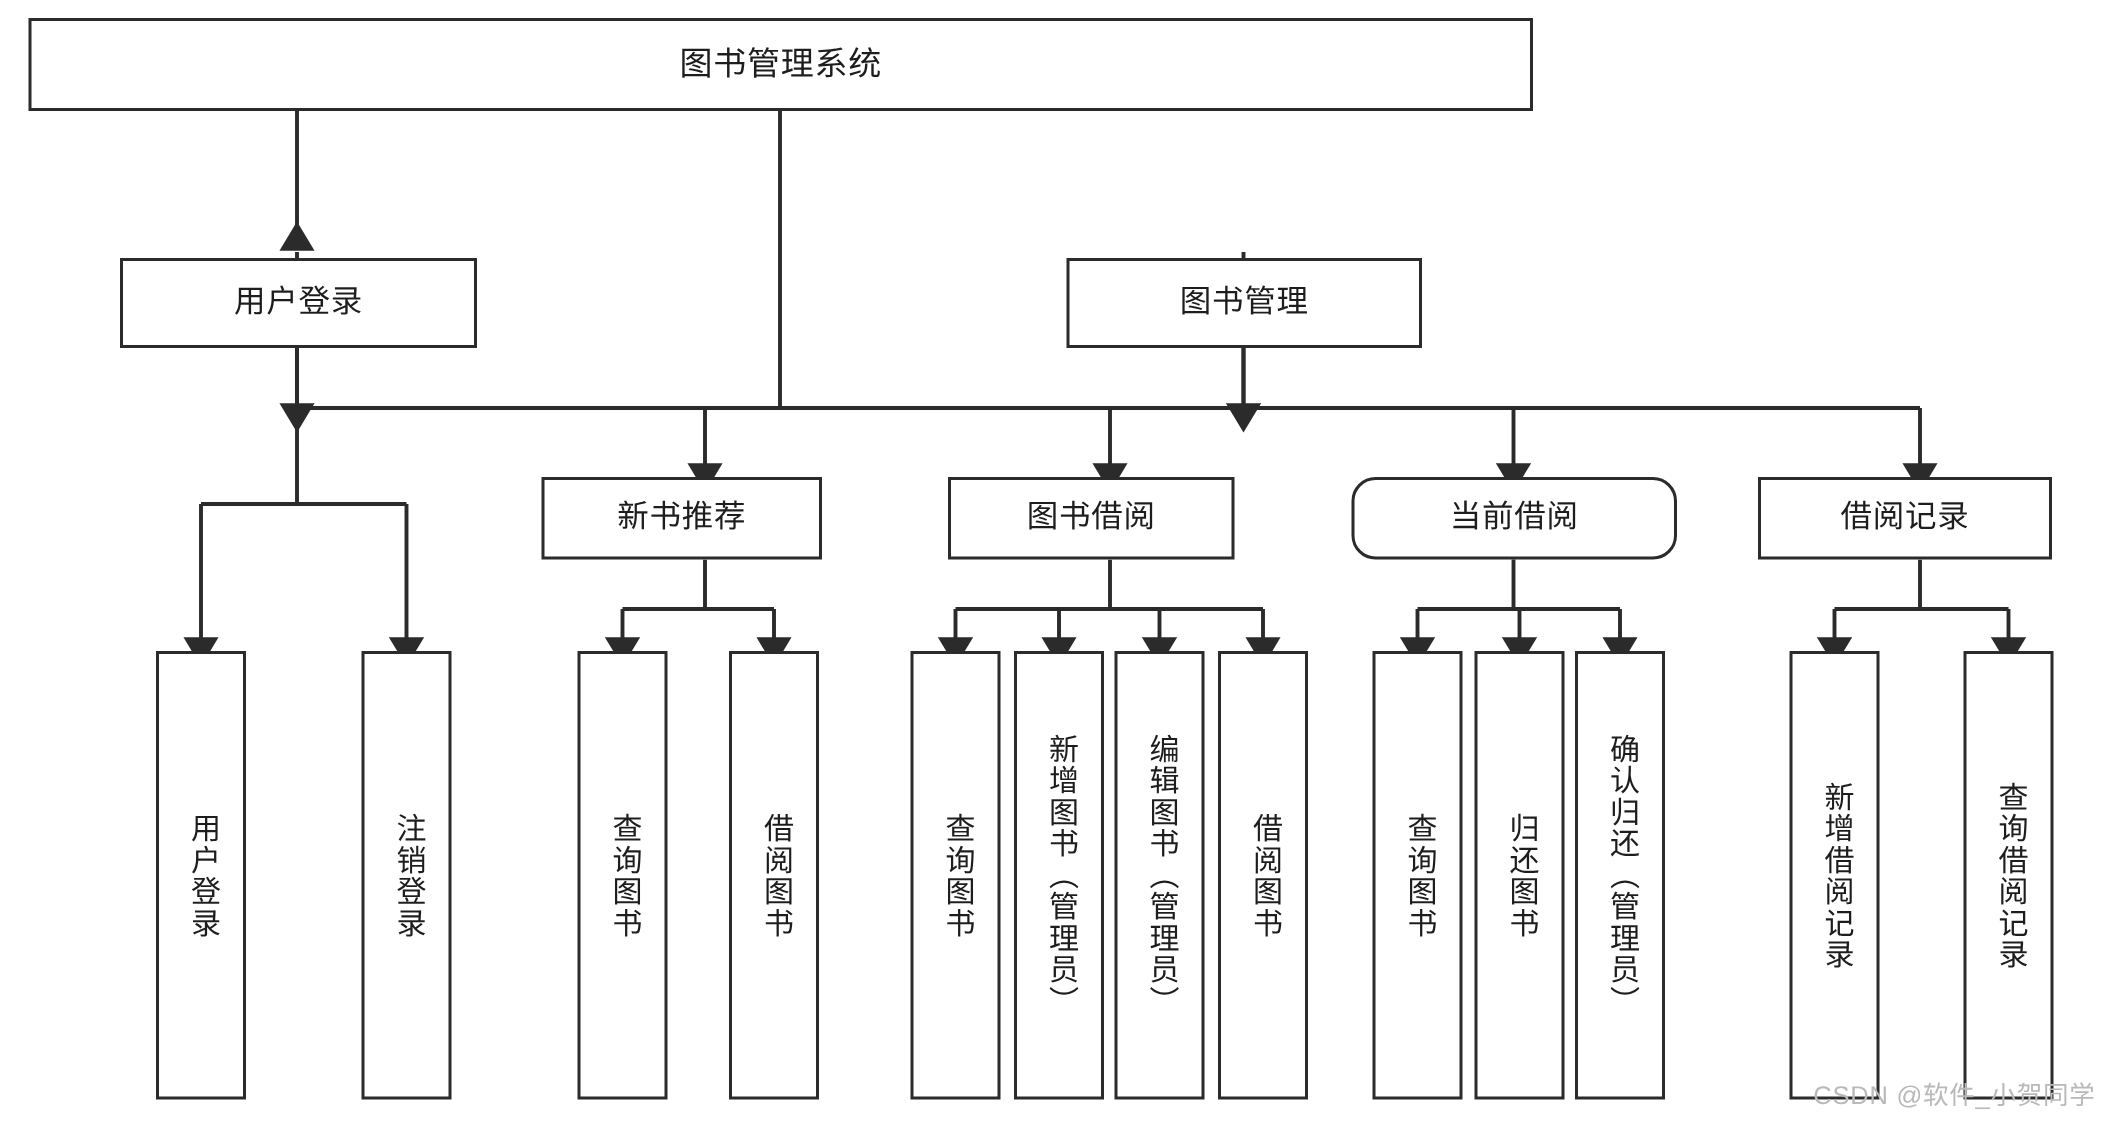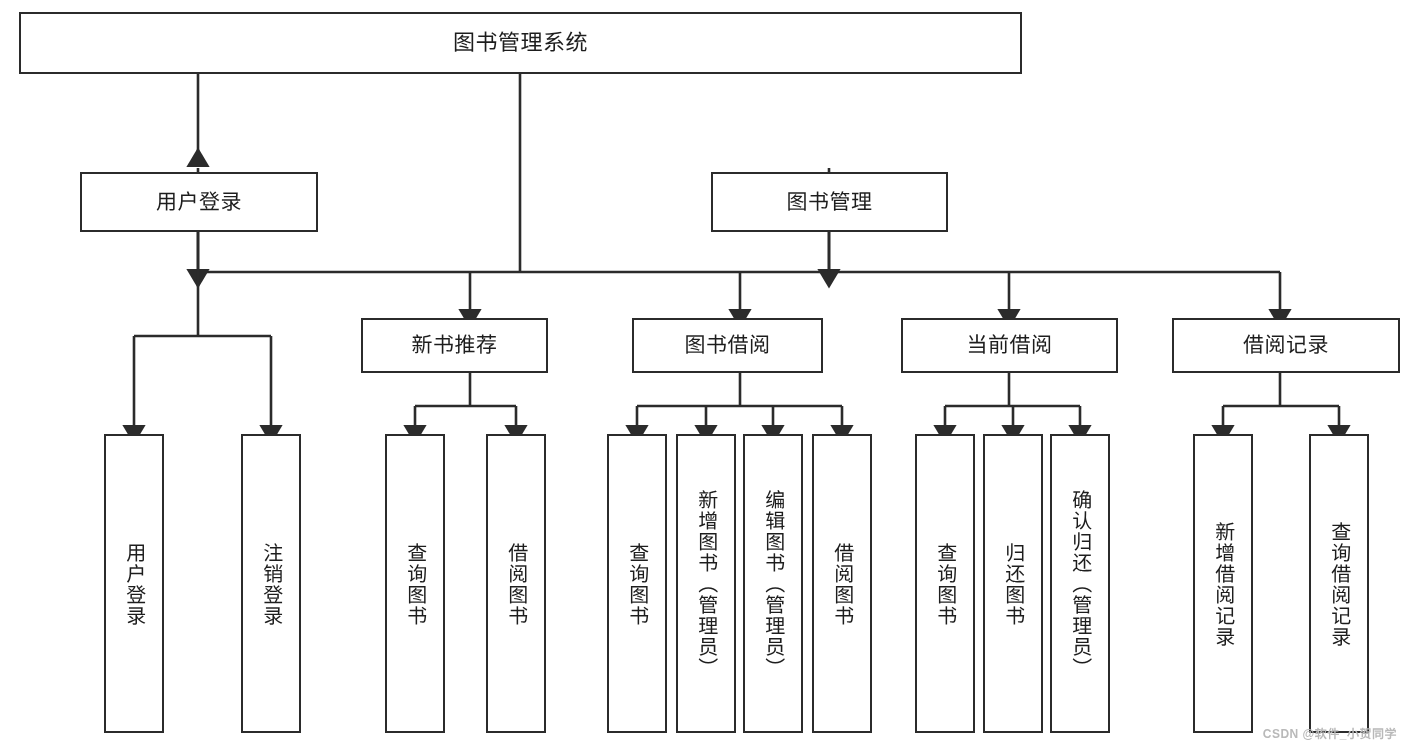--- a/index.html
+++ b/index.html
@@ -62,26 +62,25 @@
   }
   .node.vert > span {
     display: block;
     writing-mode: vertical-rl;
     text-orientation: upright;
   }
   .watermark {
     position: absolute;
     right: 8px;
     bottom: 6px;
-    font-size: 12px;
+    font-size: 17px;
     color: #b9b9b9;
     white-space: nowrap;
     z-index: 5;
     letter-spacing: 0.5px;
-    font-weight: bold;
   }
 </style>
 </head>
 <body>
 
 <div id="canvas">
 
   <svg id="wires" viewBox="0 0 1405 747" xmlns="http://www.w3.org/2000/svg">
     <defs>
       <marker id="arrow" markerWidth="9" markerHeight="9" refX="1.2" refY="4.5" orient="auto" markerUnits="strokeWidth">
@@ -168,24 +167,24 @@
   <div class="node horiz" style="left:711px; top:172px; width:237px; height:60px;">
     <span>图书管理</span>
   </div>
 
   <div class="node horiz" style="left:361px; top:318px; width:187px; height:55px;">
     <span>新书推荐</span>
   </div>
   <div class="node horiz" style="left:632px; top:318px; width:191px; height:55px;">
     <span>图书借阅</span>
   </div>
-  <div class="node horiz" style="left:901px; top:318px; width:217px; height:55px;">
+  <div class="node horiz" style="left:901px; top:318px; width:217px; height:55px;border-radius:16px;">
     <span>当前借阅</span>
   </div>
-  <div class="node horiz" style="left:1172px; top:318px; width:228px; height:55px;">
+  <div class="node horiz" style="left:1172px; top:318px; width:196px; height:55px;">
     <span>借阅记录</span>
   </div>
 
   <div class="node vert" style="left:104px; top:434px; width:60px; height:299px;">
     <span>用户登录</span>
   </div>
   <div class="node vert" style="left:241px; top:434px; width:60px; height:299px;">
     <span>注销登录</span>
   </div>
 

